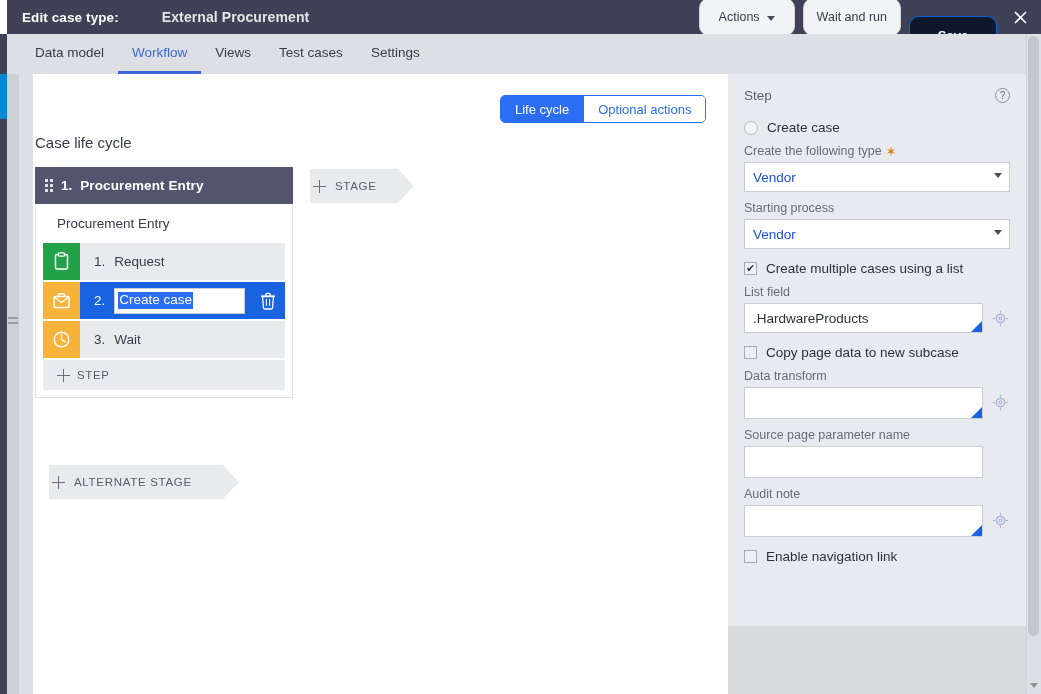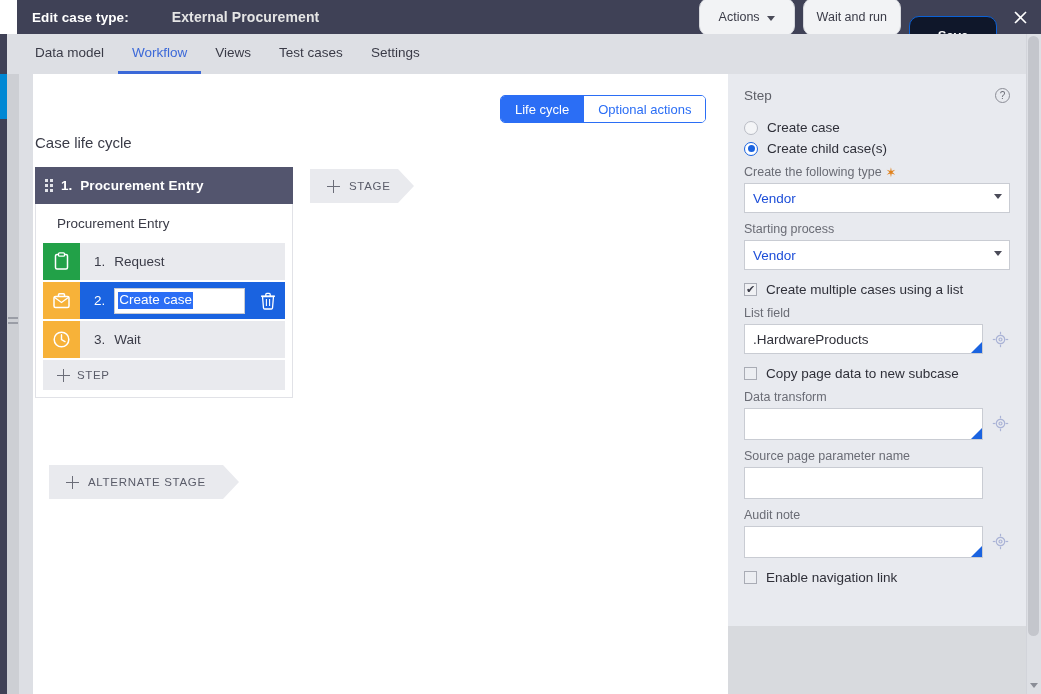--- a/index.html
+++ b/index.html
@@ -34,21 +34,21 @@
   .rail-grip i {
     display:block; width: 10px; height: 2px; background: #9a9da6; margin-bottom: 3px;
   }
   .rail-gray2 {
     position: absolute; left: 19px; top: 74px; width: 14px; height: 620px;
     background: #dddfe4;
   }
 
   
   .titlebar {
-    position: absolute; left: 17px; top: 0; right: 0; height: 34px;
+    position: absolute; left: 7px; top: 0; right: 0; height: 34px;
     background: #3f4156;
     display: flex; align-items: center;
   }
   .titlebar-left {
     display: flex; align-items: baseline; gap: 7px;
     padding-left: 15px; flex: 1 1 auto; min-width: 0;
   }
   .tb-label {
     color: #ffffff; font-size: 13.5px; font-weight: bold; letter-spacing: 0.1px;
   }
@@ -180,21 +180,21 @@
   .plus::before, .plus::after {
     content:""; position: absolute; background: #6b6d78;
   }
   .plus::before { left: 0; top: 6px; width: 13px; height: 1.4px; }
   .plus::after { top: 0; left: 6px; height: 13px; width: 1.4px; }
 
   
   .chev {
     position: absolute; background: #e9eaee; display: flex; align-items: center;
     color: #5a5c69; font-size: 11.5px; letter-spacing: .7px; cursor: pointer;
-    padding-left: 17px; gap: 9px;
+    padding-left: 3px; gap: 9px;
     clip-path: polygon(0 0, calc(100% - 16px) 0, 100% 50%, calc(100% - 16px) 100%, 0 100%);
   }
   .chev-stage { left: 277px; top: 95px; width: 104px; height: 34px; }
   .chev-alt { left: 16px; top: 391px; width: 190px; height: 34px; }
 
   
   .rpanel {
     position: absolute; left: 728px; top: 74px; width: 298px; height: 552px;
     background: #e8eaef;
     padding: 14px 16px 0 16px;
@@ -429,24 +429,20 @@
 
     <div class="rpanel-hdr">
       <span class="rpanel-title">Step</span>
       <span class="help-icon">?</span>
     </div>
 
     <div class="radio-row">
       <span class="radio"></span>
       <span class="radio-label">Create case</span>
     </div>
-    <div class="radio-row">
-      <span class="radio checked"></span>
-      <span class="radio-label">Create child case(s)</span>
-    </div>
 
     <div class="fld-label">
       <span>Create the following type</span>
       <span class="req">✶</span>
     </div>
     <div class="select-wrap">
       <div class="fake-select">Vendor</div>
       <span class="sel-caret"></span>
     </div>
 

